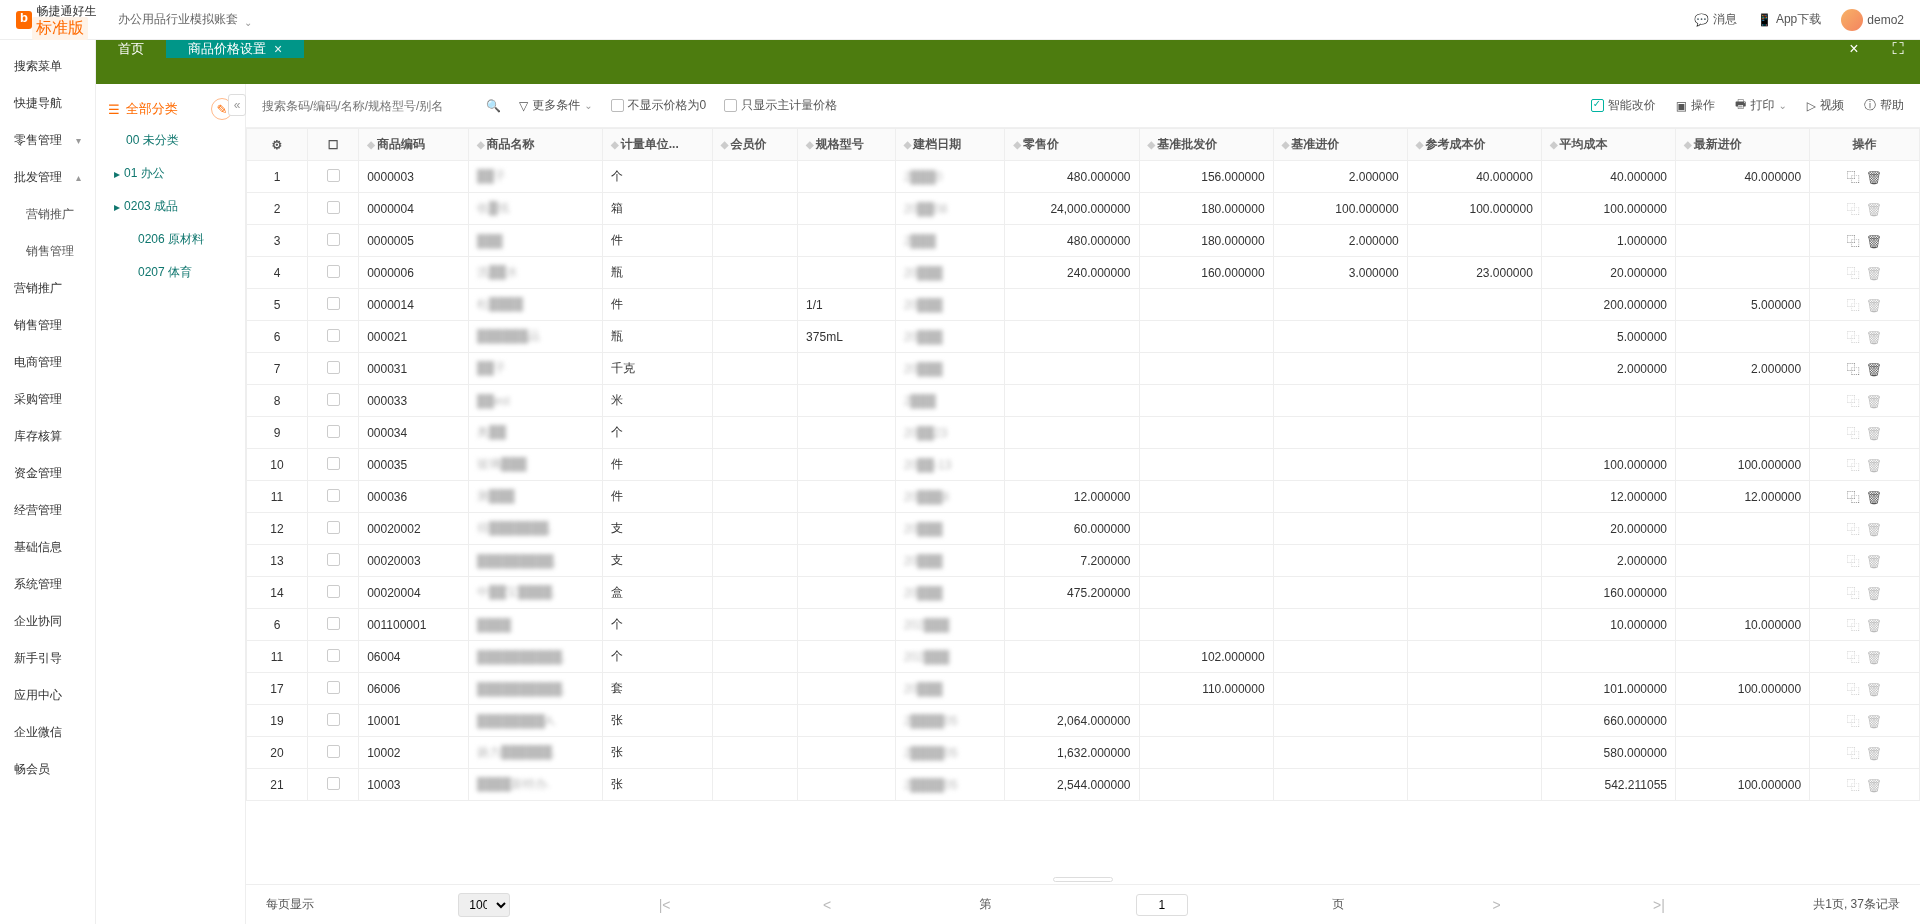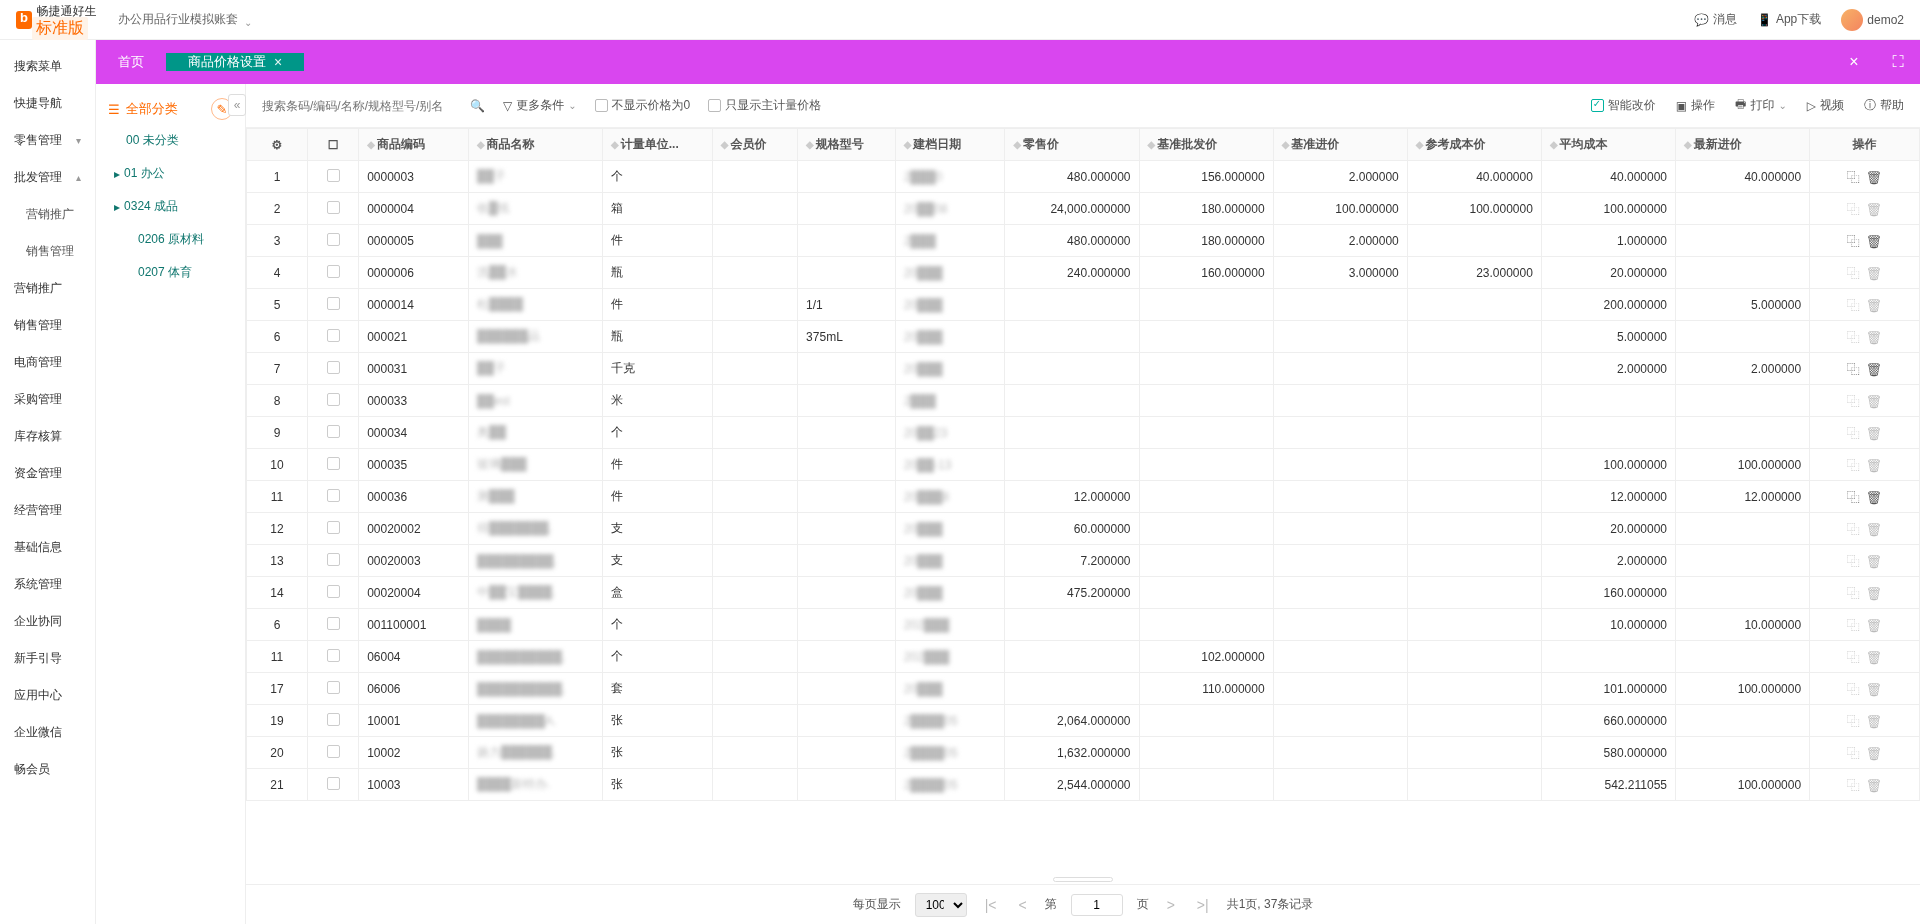--- a/index.html
+++ b/index.html
@@ -12,54 +12,54 @@
 .badge{font-size:16px;color:#ff6a00;background:#fff3e8;padding:1px 4px;border-radius:2px;margin-top:18px;margin-left:-70px}
 .workspace{margin-left:30px;color:#666;display:flex;align-items:flex-end;gap:6px}
 .topbar-right{margin-left:auto;display:flex;align-items:center;gap:20px;color:#555}
 .topbar-item{display:flex;align-items:center;gap:4px;cursor:pointer}
 .avatar{width:22px;height:22px;border-radius:50%;background:linear-gradient(135deg,#f7b267,#f4845f)}
 .body{display:flex;flex:1;min-height:0}
 .sidebar{width:96px;border-right:1px solid #eee;padding-top:8px;overflow-y:auto}
 .side-item{padding:10px 14px;color:#333;cursor:pointer;display:flex;align-items:center;justify-content:space-between}
 .side-item.sub{padding-left:26px;color:#555}
 .main{flex:1;display:flex;flex-direction:column;min-width:0}
-.tabs{height:44px;background:#d946ef;display:flex;align-items:center;color:#fff}
+.tabs{height:44px;background:#4d7c0f;display:flex;align-items:flex-start;color:#fff}
 .tab{padding:0 22px;display:flex;align-items:center;gap:8px;cursor:pointer;font-size:13px}
 .tab.active{background:#009688}
 .tab-close{font-size:14px;opacity:.9}
 .tabs-right{margin-left:auto;display:flex;align-items:center}
 .tabs-right .ic{width:44px;display:flex;align-items:center;justify-content:center;cursor:pointer;font-size:16px}
 .content{flex:1;display:flex;min-height:0}
 .tree{width:150px;border-right:1px solid #eee;padding:10px 0;position:relative}
 .tree-head{color:#ff6a00;padding:4px 12px;display:flex;align-items:center;gap:6px;font-size:13px}
 .edit-circle{margin-left:auto;width:22px;height:22px;border:1px solid #ffb98a;border-radius:50%;display:flex;align-items:center;justify-content:center;color:#ff6a00}
 .tree-item{padding:8px 10px 8px 30px;color:#0f766e;cursor:pointer;display:flex;align-items:center;gap:4px}
 .tree-item.sub{padding-left:42px}
 .collapse-btn{position:absolute;right:-1px;top:10px;width:18px;height:22px;border:1px solid #ddd;border-radius:3px;background:#fff;display:flex;align-items:center;justify-content:center;color:#999;cursor:pointer}
 .grid-area{flex:1;display:flex;flex-direction:column;min-width:0}
 .toolbar{height:44px;display:flex;align-items:center;padding:0 16px;gap:18px;border-bottom:1px solid #f0f0f0}
-.search{display:flex;align-items:flex-start;color:#bbb;gap:8px}
+.search{display:flex;align-items:flex-start;color:#bbb;gap:24px}
 .search input{border:none;outline:none;width:200px;font-size:12px;color:#555}
 .tb-item{display:flex;align-items:center;gap:4px;color:#555;cursor:pointer}
 .chk{width:13px;height:13px;border:1px solid #bbb;display:inline-block;border-radius:2px;position:relative}
 .chk.on{border-color:#00b3a1}
 .chk.on::after{content:"✓";color:#00b3a1;font-size:10px;position:absolute;left:1px;top:-2px}
 .toolbar-right{margin-left:auto;display:flex;align-items:center;gap:20px}
 .table-wrap{flex:1;overflow:auto}
 table{border-collapse:collapse;width:100%;table-layout:fixed}
 th,td{border:1px solid #eee;padding:6px 8px;text-align:left;white-space:nowrap;overflow:hidden;font-size:12px;height:32px}
 th{background:#fafafa;color:#555;position:sticky;top:0}
 th .sort{color:#ccc;margin-right:2px;font-size:10px}
 td.num{text-align:right;color:#333}
 td.ctr,th.ctr{text-align:center}
 .row-chk{width:13px;height:13px;border:1px solid #ccc;border-radius:2px;display:inline-block}
 .act-ic{color:#bbb;margin:0 3px;cursor:pointer;font-size:13px}
 .act-ic.on{color:#555}
 .blur{color:#bbb;filter:blur(2px)}
-.pager{height:40px;border-top:1px solid #eee;display:flex;align-items:center;justify-content:center;padding:0 20px;gap:14px;color:#555}
+.pager{height:40px;border-top:1px solid #eee;display:flex;align-items:center;justify-content:space-between;padding:0 20px;gap:14px;color:#555}
 .pager input,.pager select{border:1px solid #ddd;border-radius:3px;padding:3px 6px;font-size:12px;width:52px;text-align:center}
 .pg-btn{color:#bbb;cursor:pointer;font-size:14px;padding:0 4px}
 .caret{font-size:10px;color:#999}
 .handle{position:absolute;bottom:2px;left:50%;width:60px;height:5px;border:1px solid #ddd;border-radius:6px;transform:translateX(-50%)}
 .col-idx{width:50px}.col-chk{width:42px}.col-code{width:90px}.col-name{width:110px}.col-unit{width:90px}.col-mem{width:70px}.col-spec{width:80px}.col-date{width:90px}.col-n{width:110px}.col-act{width:90px}
 </style>
 </head>
 <body>
 
 <div class="app">
@@ -137,21 +137,21 @@
      <div id="tree-items">
               <div class="tree-item">
                 <span>00 未分类</span>
               </div>
               <div class="tree-item">
                 <span style="margin-left: -12px;">▸</span>
                 <span>01 办公</span>
               </div>
               <div class="tree-item">
                 <span style="margin-left: -12px;">▸</span>
-                <span>0324 成品</span>
+                <span>0203 成品</span>
               </div>
               <div class="tree-item sub">
                 <span>0206 原材料</span>
               </div>
               <div class="tree-item sub">
                 <span>0207 体育</span>
               </div>
             </div>
      <div class="collapse-btn">«</div>
     </div>

